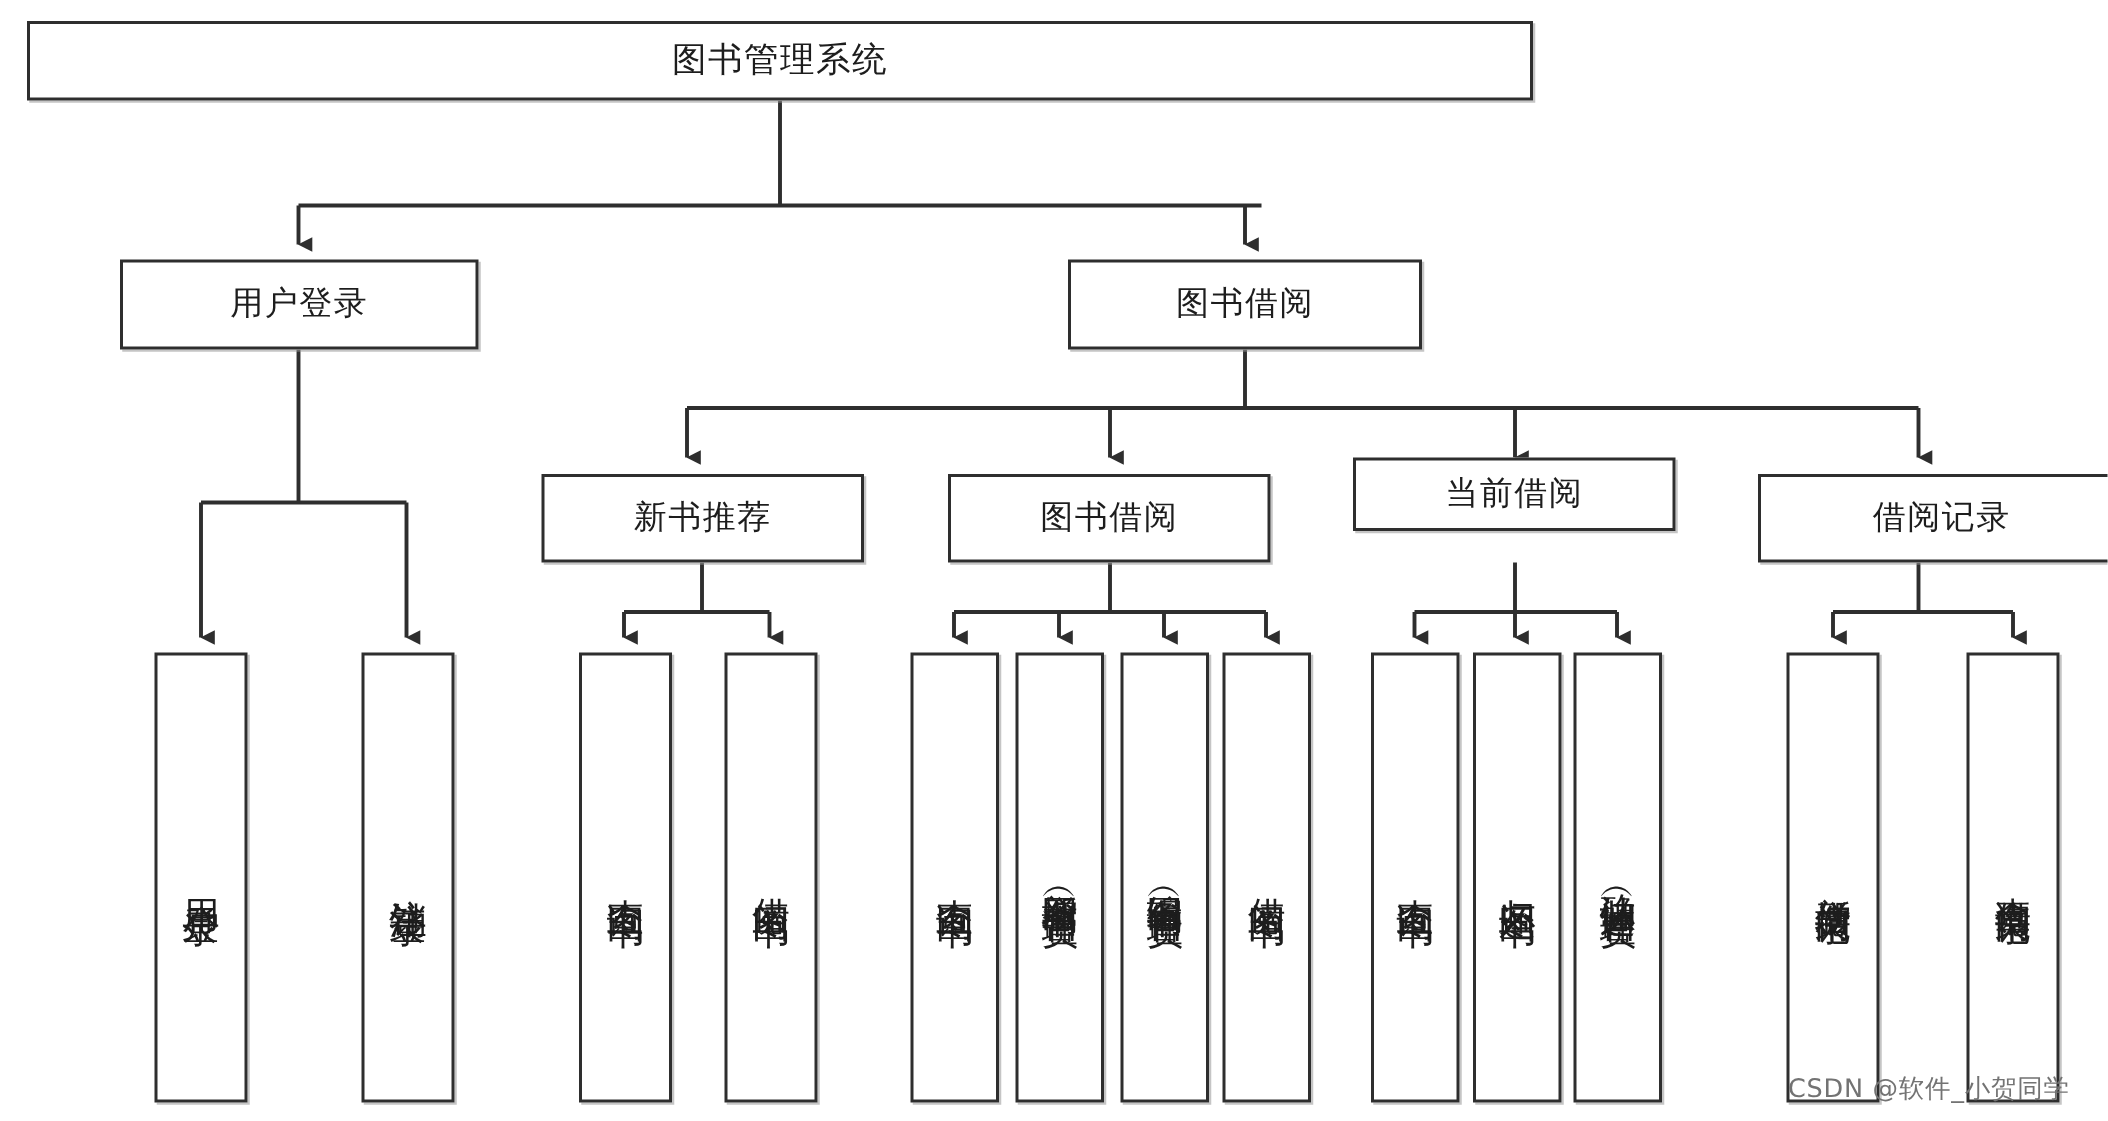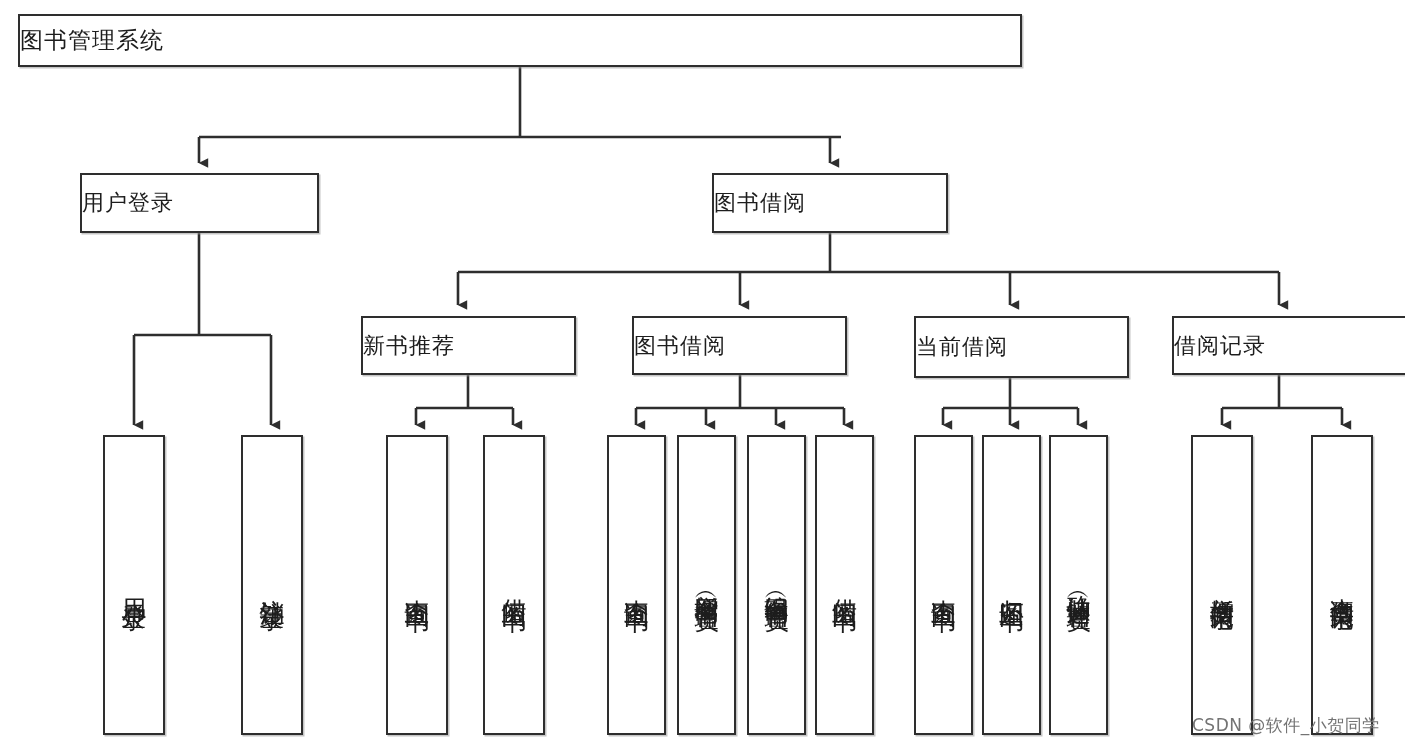--- a/index.html
+++ b/index.html
@@ -14,21 +14,21 @@
   svg.lines{position:absolute;left:0;top:0;width:1405px;height:747px;pointer-events:none;}
 
   .node{
     position:absolute;
     box-sizing:border-box;
     background:#ffffff;
     border:2.5px solid #2e2e2e;
     box-shadow:1.5px 1.5px 0 0 rgba(150,150,150,.55);
     display:flex;
     align-items:center;
-    justify-content:flex-start;
+    justify-content:center;
     color:#1d1d1d;
     line-height:1.18;
   }
   .node .lbl{display:block;text-align:center;}
 
   
   .node.h .lbl{
     font-size:23px;
     letter-spacing:1px;
     white-space:nowrap;
@@ -126,21 +126,21 @@
   <div class="node h lvl2" style="left:712px;top:173px;width:236px;height:60px;">
     <span class="lbl">图书借阅</span>
   </div>
 
   <div class="node h lvl2" style="left:361px;top:316px;width:215px;height:59px;">
     <span class="lbl">新书推荐</span>
   </div>
   <div class="node h lvl2" style="left:632px;top:316px;width:215px;height:59px;">
     <span class="lbl">图书借阅</span>
   </div>
-  <div class="node h lvl2" style="left:902px;top:316px;width:215px;height:62px;margin-left:12px;">
+  <div class="node h lvl2" style="left:902px;top:305px;width:215px;height:49px;">
     <span class="lbl">当前借阅</span>
   </div>
   <div class="node h lvl2" style="left:1172px;top:316px;width:245px;height:59px;">
     <span class="lbl">借阅记录</span>
   </div>
 
   <div class="node v" style="left:103px;top:435px;width:62px;height:300px;">
     <span class="lbl">用户登录</span>
   </div>
   <div class="node v" style="left:241px;top:435px;width:62px;height:300px;">

